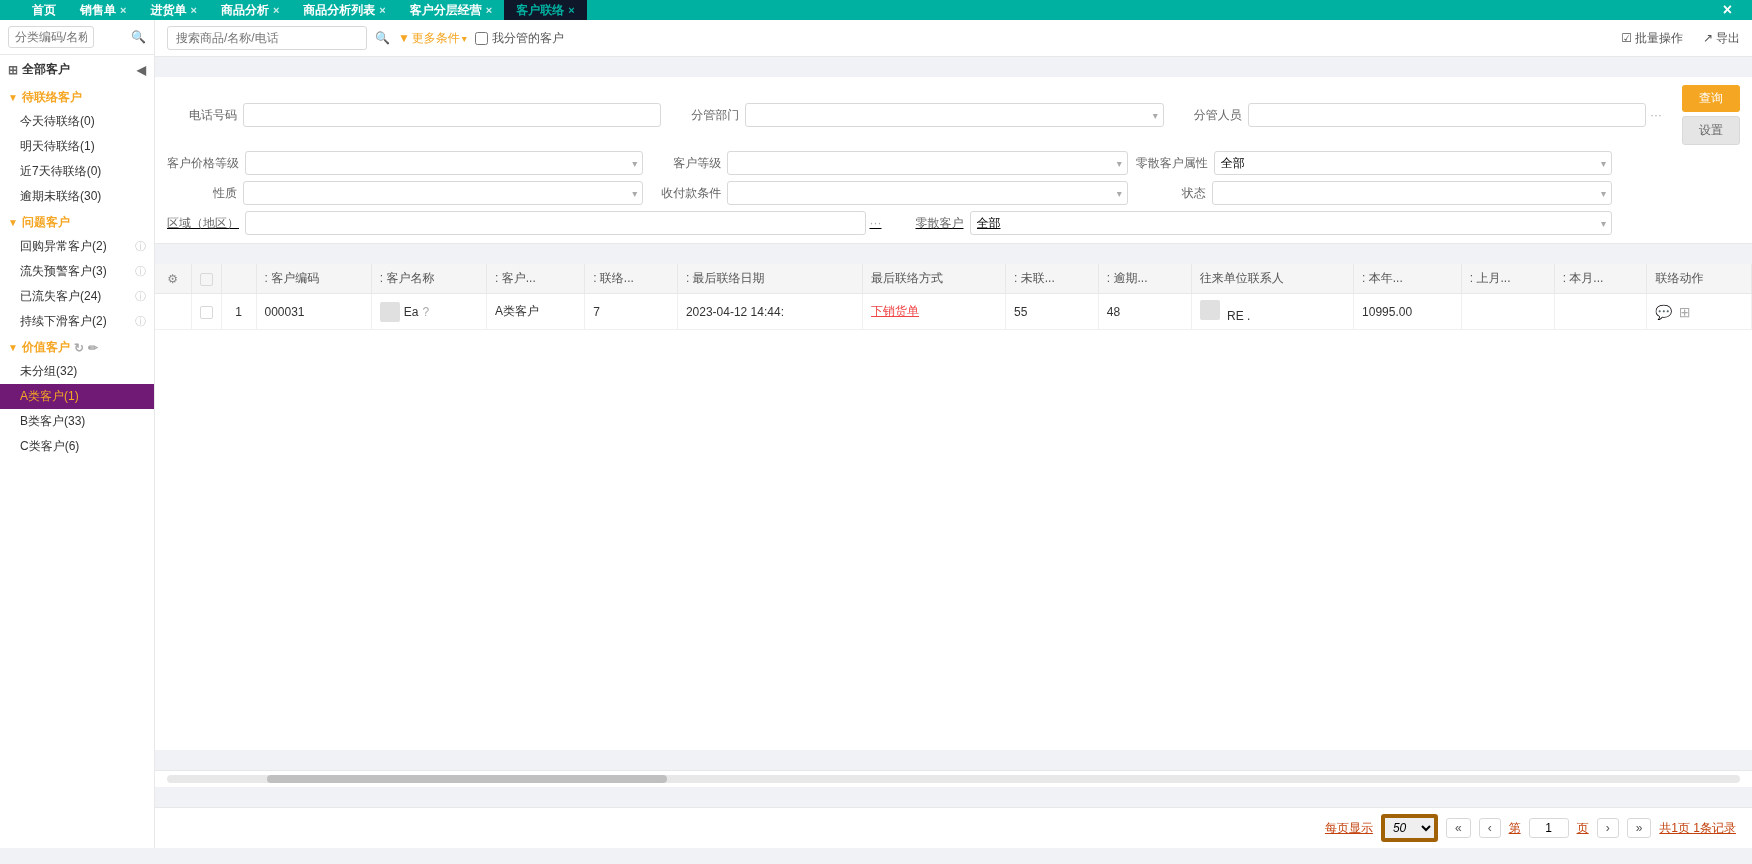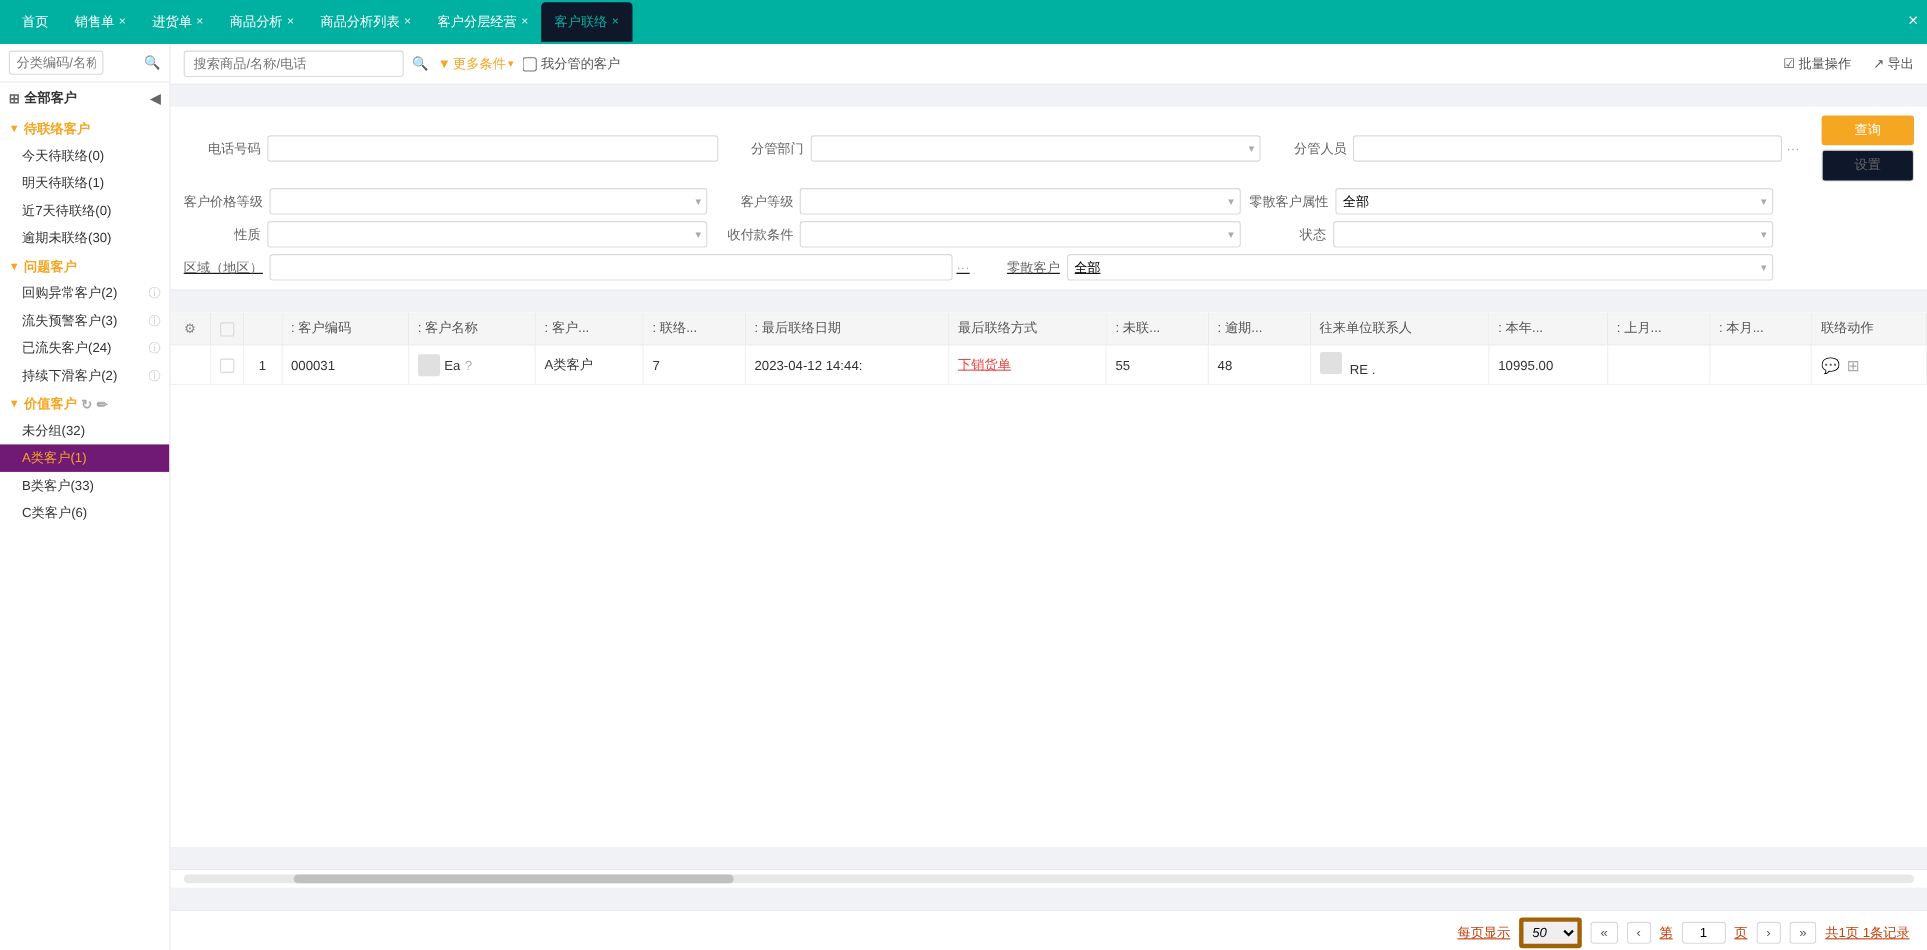--- a/index.html
+++ b/index.html
@@ -1,20 +1,20 @@
 <!DOCTYPE html>
 <html><head>
   <meta charset="utf-8">
   <style>
     * { box-sizing: border-box; margin: 0; padding: 0; font-family: 'Microsoft YaHei', Arial, sans-serif; font-size: 12px; }
     body { background: #f0f2f5; width: 1752px; height: 864px; overflow: hidden; }
 
     
     .top-nav {
-      display: flex; align-items: center; background: #00b0a0; height: 40px; padding: 0 8px;
+      display: flex; align-items: center; background: #00b0a0; height: 20px; padding: 0 20px; font-weight: bold;
     }
     .top-nav .nav-item {
       color: #fff; padding: 0 12px; height: 36px; display: flex; align-items: center; cursor: pointer;
       font-size: 13px; white-space: nowrap;
     }
     .top-nav .nav-item.active {
       background: #0f172a; color: #00b0a0; border-radius: 4px 4px 0 0;
     }
     .nav-close { margin-left: 4px; color: rgba(255,255,255,0.8); cursor: pointer; font-size: 11px; }
     .nav-item.active .nav-close { color: #00b0a0; }
@@ -109,22 +109,22 @@
     .filter-dots { color: #aaa; cursor: pointer; padding: 0 4px; }
 
     .action-buttons {
       display: flex; flex-direction: column; gap: 4px; margin-left: 8px;
     }
     .btn-query {
       background: #f5a623; color: #fff; border: none; border-radius: 3px;
       padding: 5px 16px; cursor: pointer; font-size: 12px;
     }
     .btn-setting {
-      background: #0f172a; color: #666; border: 1px solid #d9d9d9; border-radius: 3px;
-      padding: 5px 29px; cursor: pointer; font-size: 12px;
+      background: #e5e5e5; color: #666; border: 1px solid #d9d9d9; border-radius: 3px;
+      padding: 5px 16px; cursor: pointer; font-size: 12px;
     }
 
     
     .table-area {
       flex: 1; overflow: auto; background: #fff; margin: 0;
     }
     table {
       width: 100%; border-collapse: collapse;
     }
     thead tr th {

